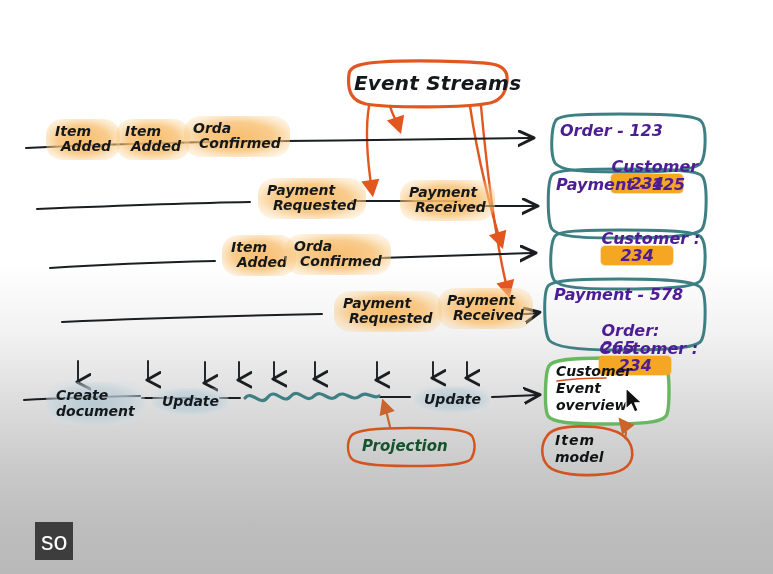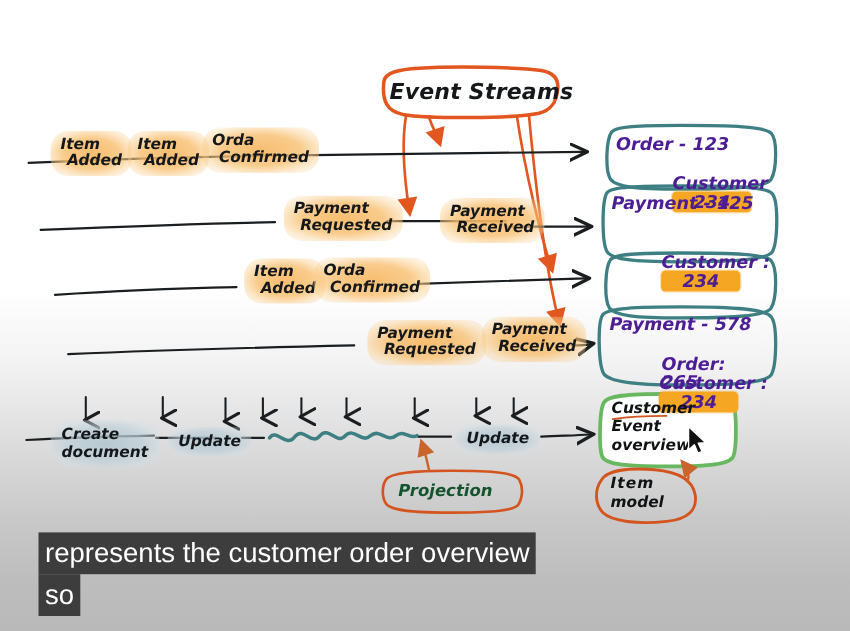--- a/index.html
+++ b/index.html
@@ -233,17 +233,16 @@
     <div class="greenbox-label" style="position:relative;">Customer</div>
     <div class="greenbox-label" style="position:relative;">Event</div>
     <div class="greenbox-label" style="position:relative;">overview</div>
   </div>
 
   <svg class="cursor" style="left:624px;top:387px;width:22px;height:30px;" viewBox="0 0 22 30">
     <path d="M2,1 L2,22 L7.2,17.2 L10.6,25 L14.2,23.4 L10.8,15.9 L17.6,15.5 Z" fill="#111111" stroke="#ffffff" stroke-width="1.2" stroke-linejoin="round"></path>
   </svg>
 
   <div id="caption">
-    <div class="cl">represents the customer order overview</div>
     <div class="cl">so</div>
   </div>
 
 </div>
 
 </body></html>

